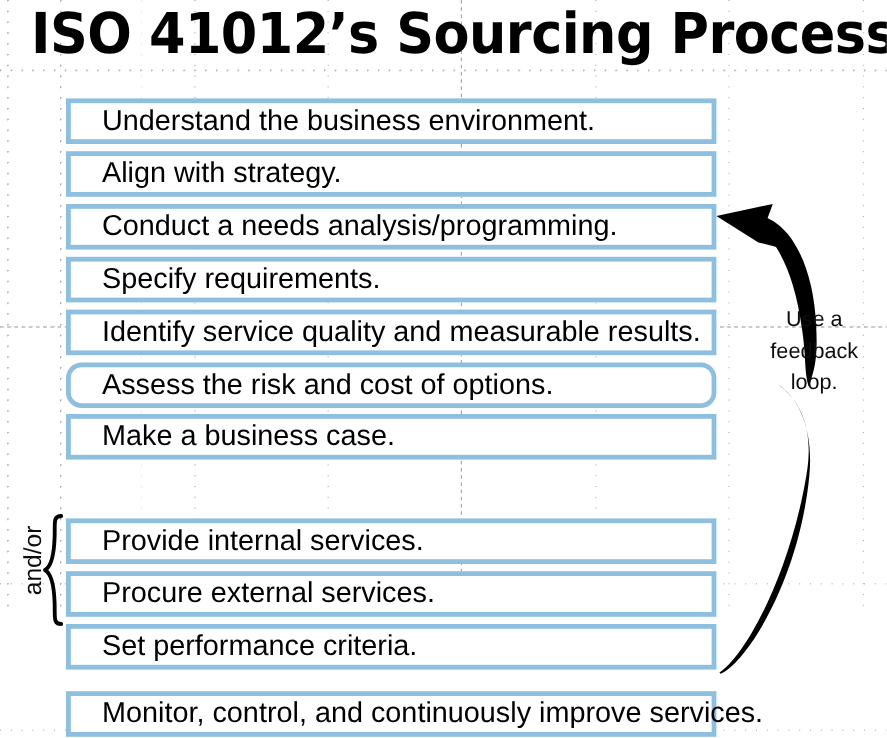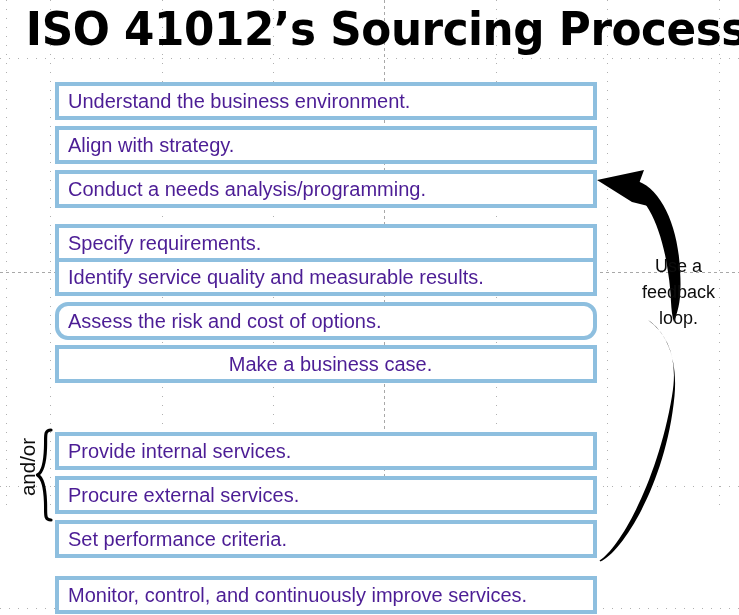--- a/index.html
+++ b/index.html
@@ -70,24 +70,24 @@
     left:55px;
     width:542px;
     height:38px;
     box-sizing:border-box;
     border:4px solid #8ebfdf;
     background:#ffffff;
     display:flex;
     align-items:center;
   }
   .step-label{
-    padding-left:9px;
-    font-size:20px;
+    padding-left:26px;
+    font-size:24px;
     line-height:22px;
-    color:#4c1d95;
+    color:#000000;
     white-space:nowrap;
   }
 
   
   #andor-wrap{
     position:absolute;
     left:8px;
     top:428px;
     width:46px;
     height:94px;
@@ -151,30 +151,30 @@
 
   <div class="step" style="top:82px;">
     <span class="step-label">Understand the business environment.</span>
   </div>
   <div class="step" style="top:126px;">
     <span class="step-label">Align with strategy.</span>
   </div>
   <div class="step" style="top:170px;">
     <span class="step-label">Conduct a needs analysis/programming.</span>
   </div>
-  <div class="step" style="top:214px;margin-top:10px;">
+  <div class="step" style="top:214px;">
     <span class="step-label">Specify requirements.</span>
   </div>
   <div class="step" style="top:258px;">
     <span class="step-label">Identify service quality and measurable results.</span>
   </div>
   <div class="step" style="top:302px;border-radius:13px;">
     <span class="step-label">Assess the risk and cost of options.</span>
   </div>
-  <div class="step" style="top:345px;justify-content:center;">
+  <div class="step" style="top:345px;">
     <span class="step-label">Make a business case.</span>
   </div>
   <div class="step" style="top:432px;">
     <span class="step-label">Provide internal services.</span>
   </div>
   <div class="step" style="top:476px;">
     <span class="step-label">Procure external services.</span>
   </div>
   <div class="step" style="top:520px;">
     <span class="step-label">Set performance criteria.</span>

